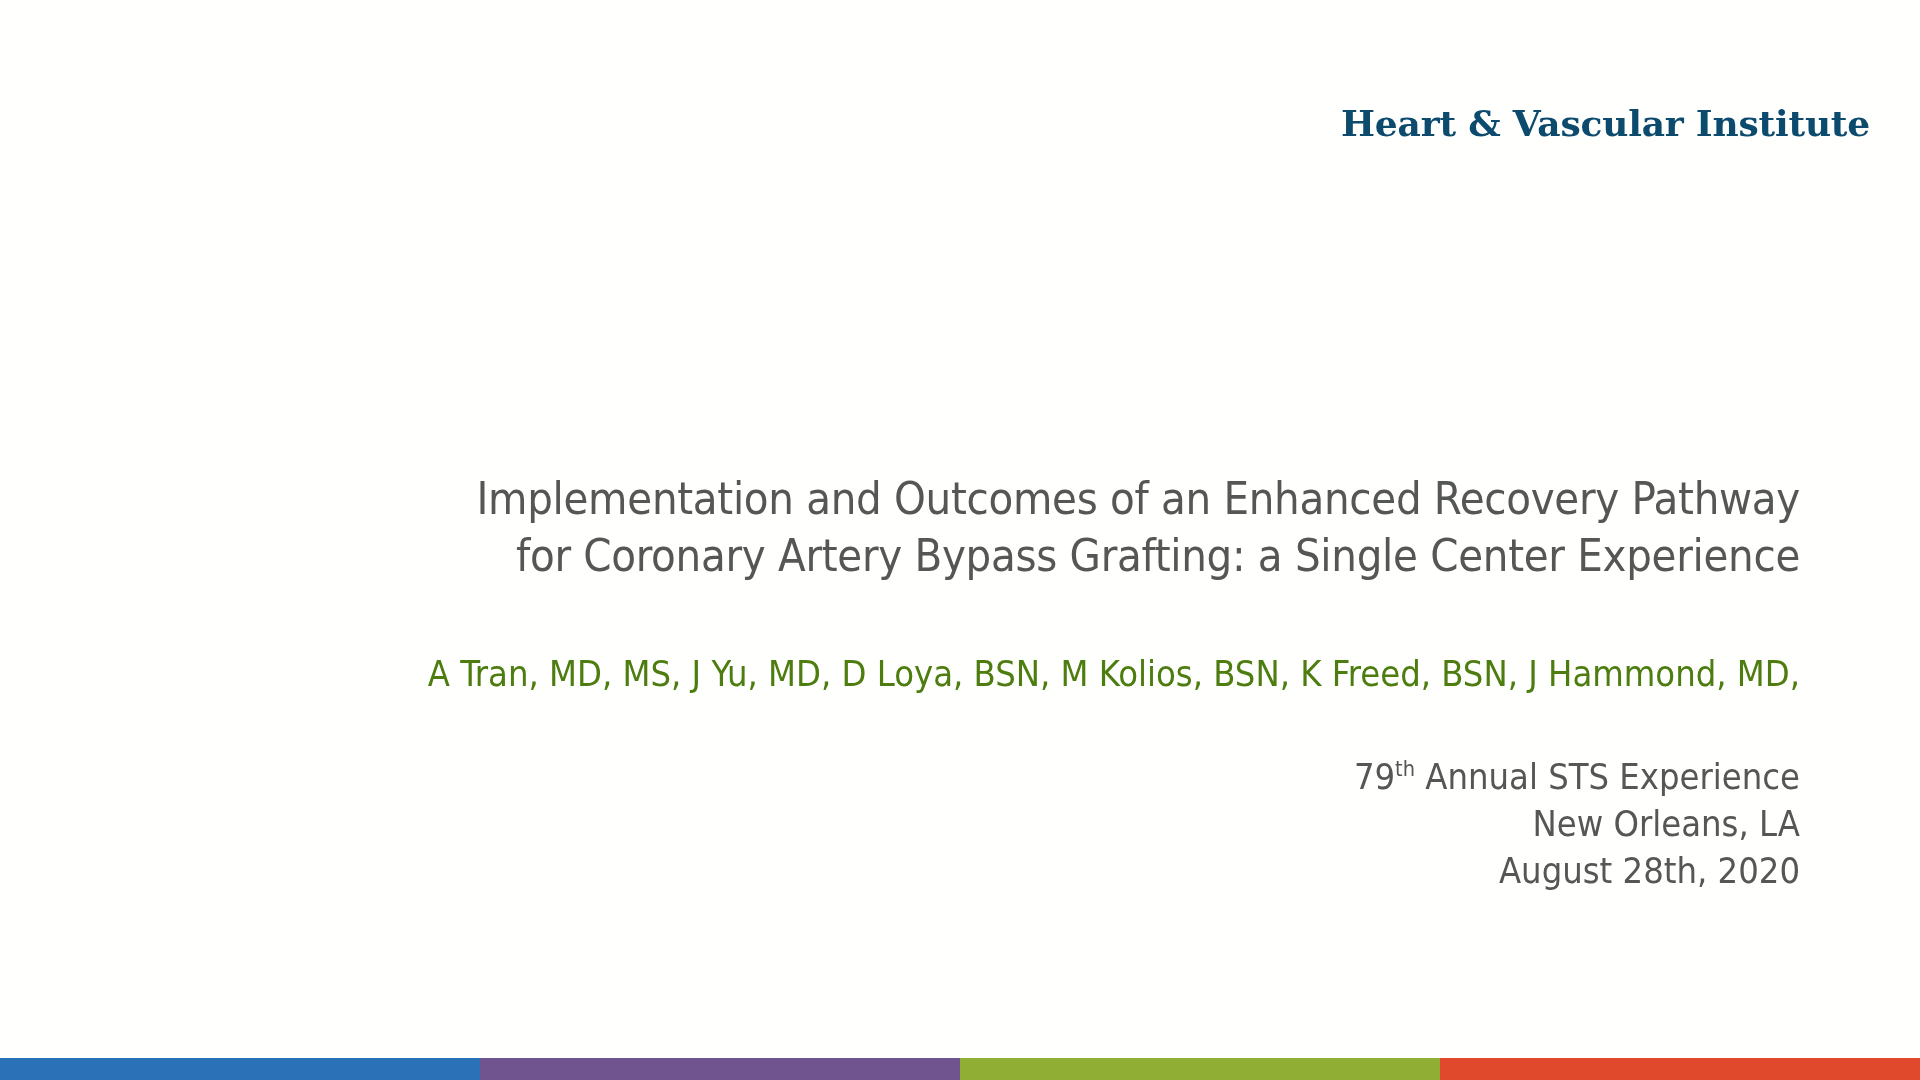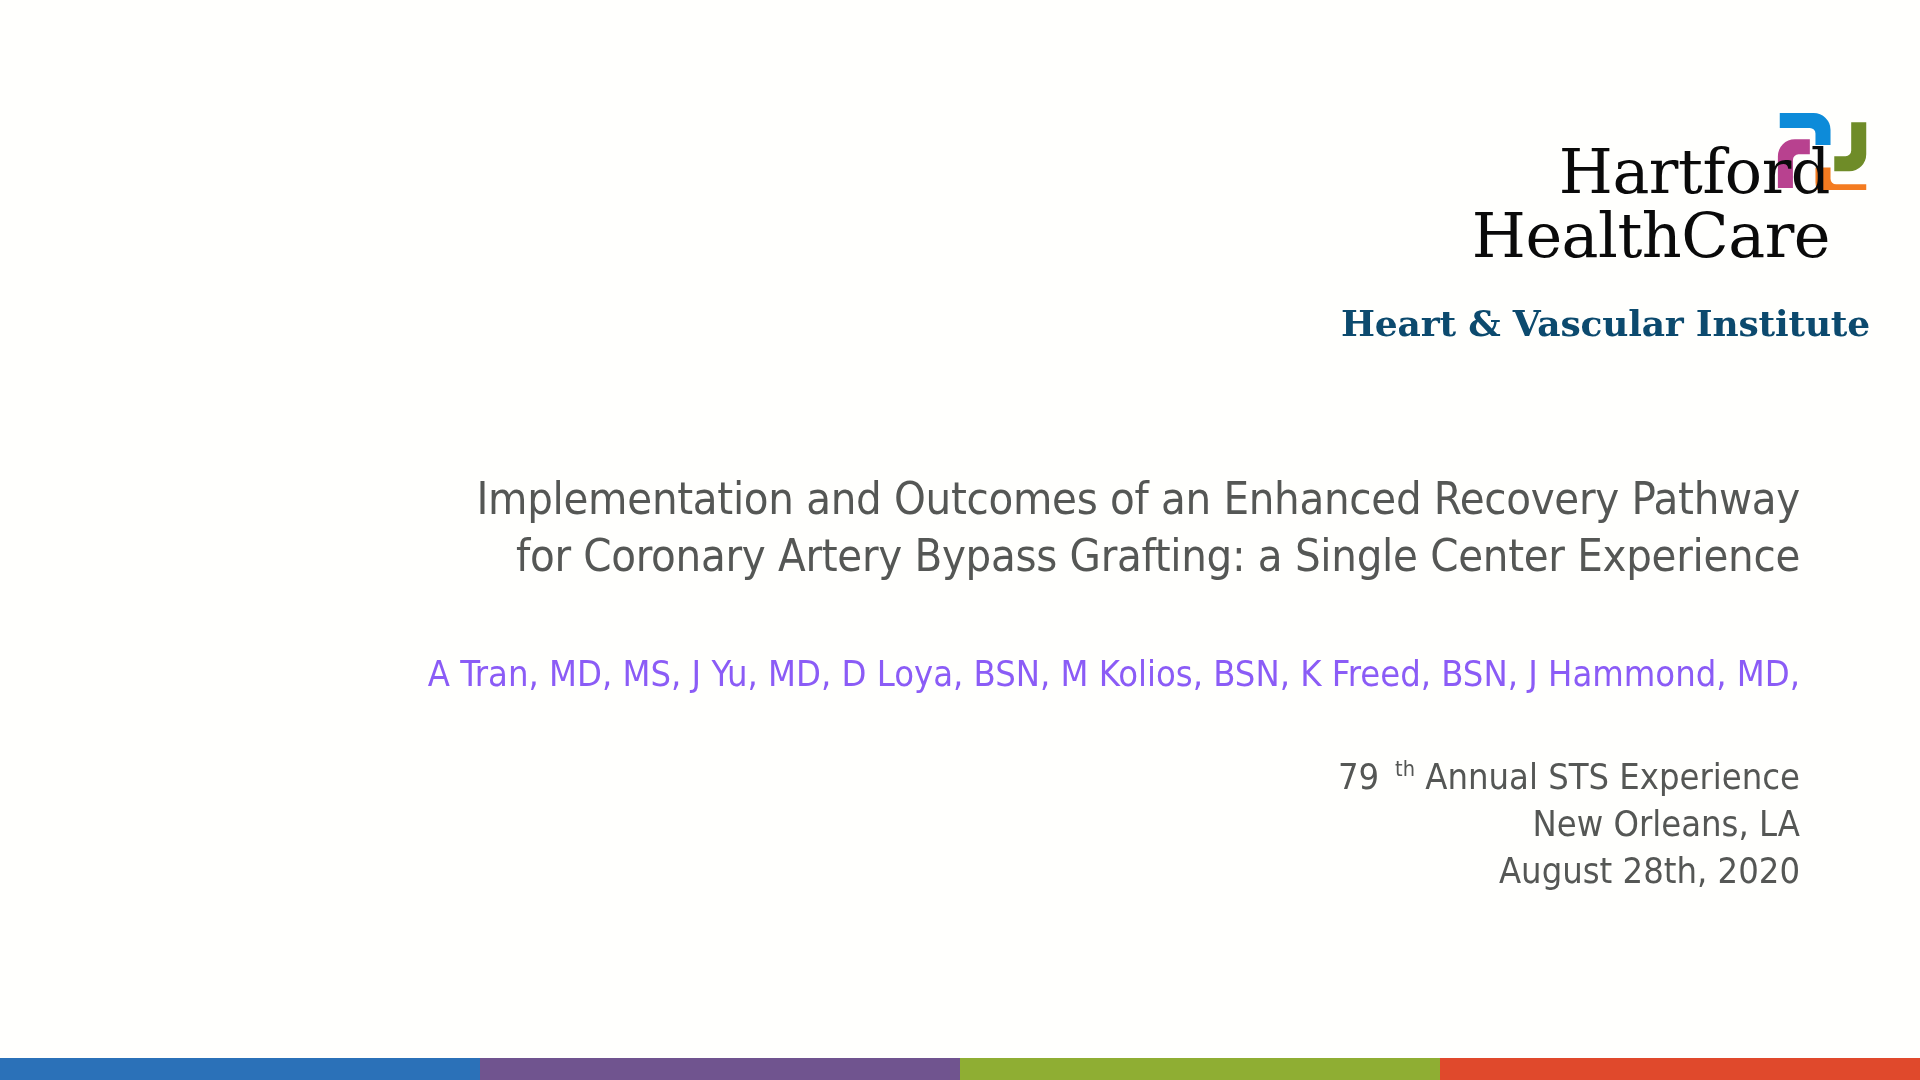--- a/index.html
+++ b/index.html
@@ -107,21 +107,20 @@
     font-size: 36px;
     line-height: 1.30;
     color: #555755;
     font-weight: 400;
   }
   .meta .m-line { display: block; }
   .meta sup {
     font-size: 0.60em;
     vertical-align: super;
     line-height: 0;
-    margin-left: 16px;
   }
 
   
   .footer-bar {
     position: absolute;
     left: 0;
     bottom: 0;
     width: 1920px;
     height: 22px;
     display: flex;
@@ -131,50 +130,32 @@
     height: 100%;
   }
 </style>
 </head>
 <body>
 
 <div class="slide">
 
   <div class="logo-block">
 
-    <div class="logo-lockup">
-
-      <svg class="pinwheel" viewBox="0 0 100 100" aria-hidden="true">
-
-        <path d="M 4 18 L 40 18 A 18 18 0 0 1 58 36 L 58 52 L 42 52 L 42 40 A 6 6 0 0 0 36 34 L 4 34 Z" fill="#0d8bd9"></path>
-
-        <path d="M 82 28 L 96 28 L 96 62 A 18 18 0 0 1 78 80 L 62 80 L 62 64 L 74 64 A 6 6 0 0 0 80 58 L 80 28 Z" fill="#6f8c28"></path>
-
-        <path d="M 36 46 L 36 62 L 24 62 A 6 6 0 0 0 18 68 L 18 98 L 2 98 L 2 64 A 18 18 0 0 1 20 46 Z" fill="#b8418f"></path>
-
-        <path d="M 42 76 L 58 76 L 58 88 A 6 6 0 0 0 64 94 L 96 94 L 96 110 L 60 110 A 18 18 0 0 1 42 92 Z" fill="#f47b20"></path>
-      </svg>
-
-      <div class="wordmark" style="color: rgb(10, 10, 10);">
-        <span class="wm-line">Hartford</span>
-        <span class="wm-line">HealthCare</span>
-      </div>
-    </div>
 
     <div class="institute" style="color: #0c4a6e;">Heart &amp; Vascular Institute</div>
   </div>
 
   <div class="content">
 
     <div class="slide-title" style="color: rgb(85, 87, 85);">
       <span class="t-line">Implementation and Outcomes of an Enhanced Recovery Pathway</span>
       <span class="t-line">for Coronary Artery Bypass Grafting: a Single Center Experience</span>
     </div>
 
-    <div class="authors" style="color: #8b5cf6;">
+    <div class="authors" style="color: #4d7c0f;">
       <span class="a-line">A Tran, MD, MS, J Yu, MD, D Loya, BSN, M Kolios, BSN, K Freed, BSN, J Hammond, MD,</span>
     </div>
 
     <div class="meta" style="color: rgb(85, 87, 85);">
       <span class="m-line"><span>79</span><sup>th</sup><span> Annual STS Experience</span></span>
       <span class="m-line">New Orleans, LA</span>
       <span class="m-line">August 28th, 2020</span>
     </div>
 
   </div>

